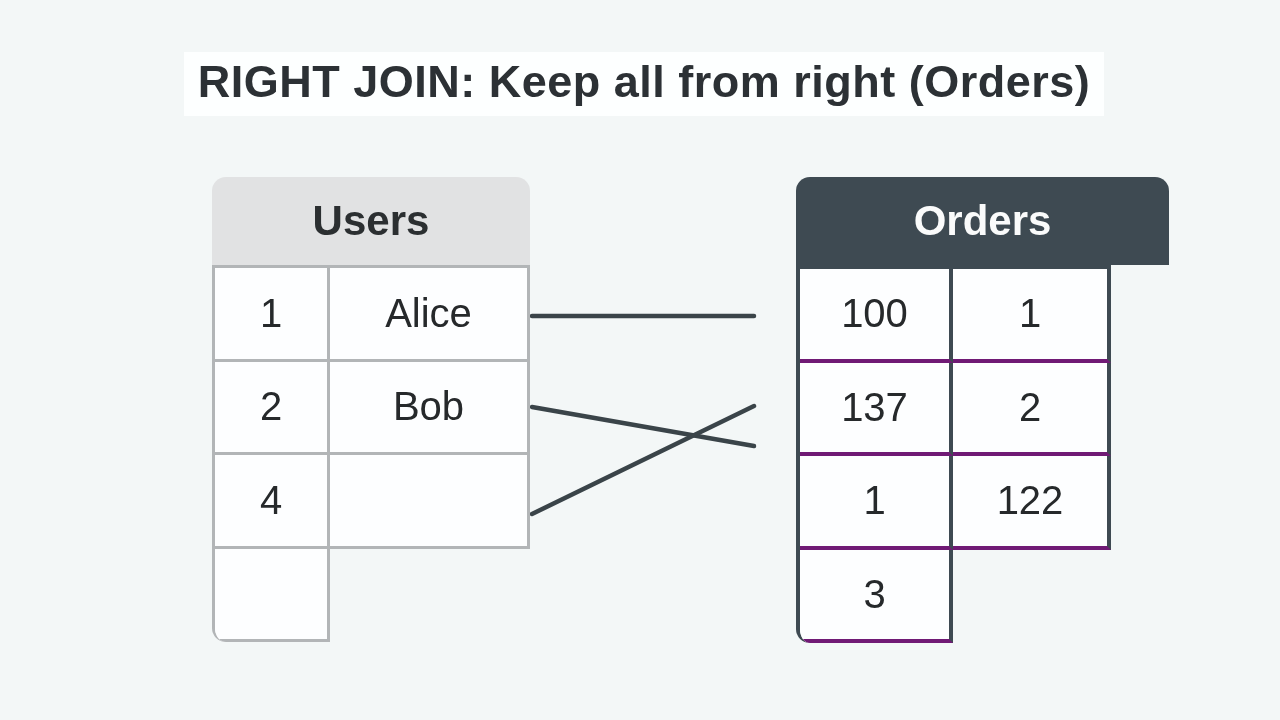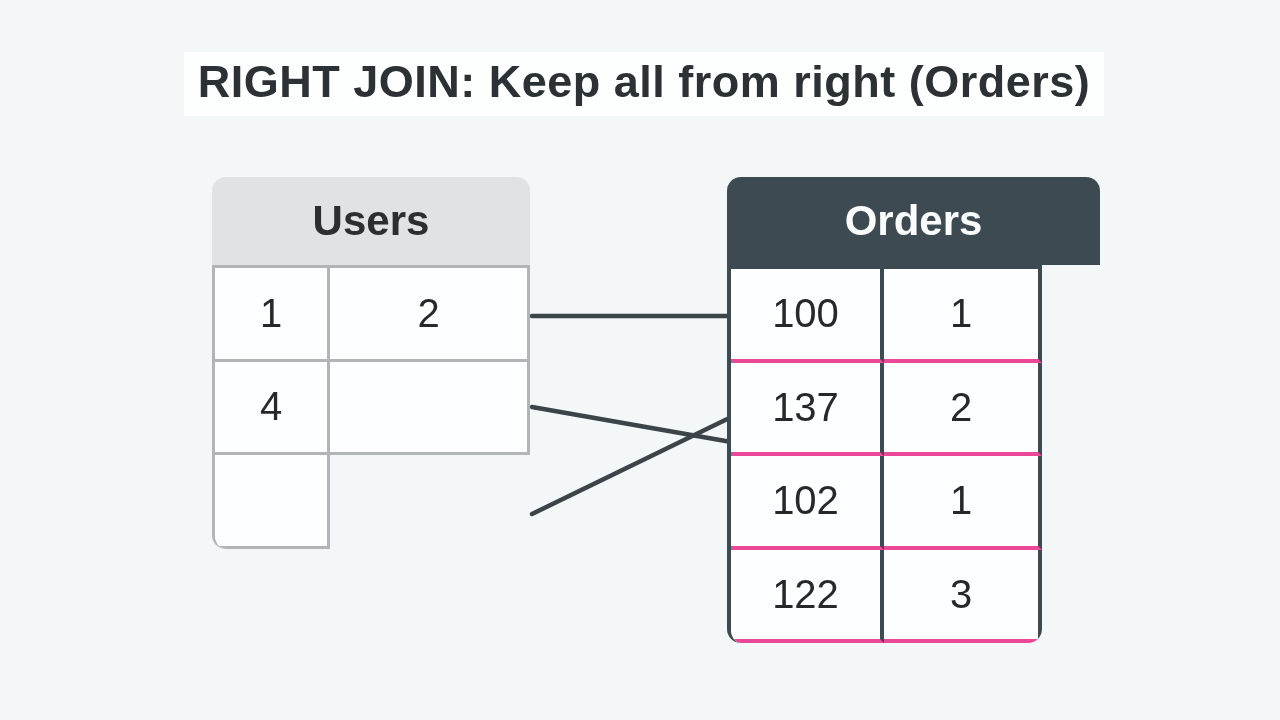--- a/index.html
+++ b/index.html
@@ -79,65 +79,66 @@
     width: 318px;
     grid-template-columns: 115px 200px;
     border-left: 3px solid #b2b5b7;
     border-top: 3px solid #b2b5b7;
   }
   .tbl-users .cell {
     border-right: 3px solid #b2b5b7;
     border-bottom: 3px solid #b2b5b7;
   }
   
-  .tbl-orders { left: 727px; width: 373px; }
+  .tbl-orders { left: 796px; width: 373px; }
   .tbl-orders .tbl-header {
     background: #3e4a52;
     color: #fafbfb;
   }
   .tbl-orders .tbl-body {
     width: 315px;
     grid-template-columns: 153px 158px;
     border-left: 4px solid #3e4a52;
     border-top: 4px solid #3e4a52;
   }
   .tbl-orders .cell {
     border-right: 4px solid #3e4a52;
-    border-bottom: 4px solid #ec4899;
+    border-bottom: 4px solid #701a75;
   }
 </style>
 </head>
 <body>
 
 <div class="title-wrap">
   <span class="title-text">RIGHT JOIN: Keep all from right (Orders)</span>
 </div>
 
 <svg class="lines-overlay" width="1280" height="720" viewBox="0 0 1280 720" xmlns="http://www.w3.org/2000/svg">
     <line x1="532" y1="316" x2="754" y2="316" stroke="#3a4449" stroke-width="4.5" stroke-linecap="round"></line>
     <line x1="532" y1="407" x2="754" y2="446" stroke="#3a4449" stroke-width="4.5" stroke-linecap="round"></line>
     <line x1="532" y1="514" x2="754" y2="406" stroke="#3a4449" stroke-width="4.5" stroke-linecap="round"></line>
   </svg>
 
 <div class="tbl tbl-users">
   <div class="tbl-header">Users</div>
   <div class="tbl-body">
     <div class="cell">1</div>
+    <div class="cell">Alice</div>
     <div class="cell">2</div>
+    <div class="cell">Bob</div>
     <div class="cell">4</div>
     <div class="cell"></div>
     <div class="cell"></div>
   </div>
 </div>
 
 <div class="tbl tbl-orders">
   <div class="tbl-header">Orders</div>
   <div class="tbl-body">
     <div class="cell">100</div>
     <div class="cell">1</div>
     <div class="cell">137</div>
     <div class="cell">2</div>
-    <div class="cell">102</div>
     <div class="cell">1</div>
     <div class="cell">122</div>
     <div class="cell">3</div>
   </div>
 </div>
 
 </body></html>

